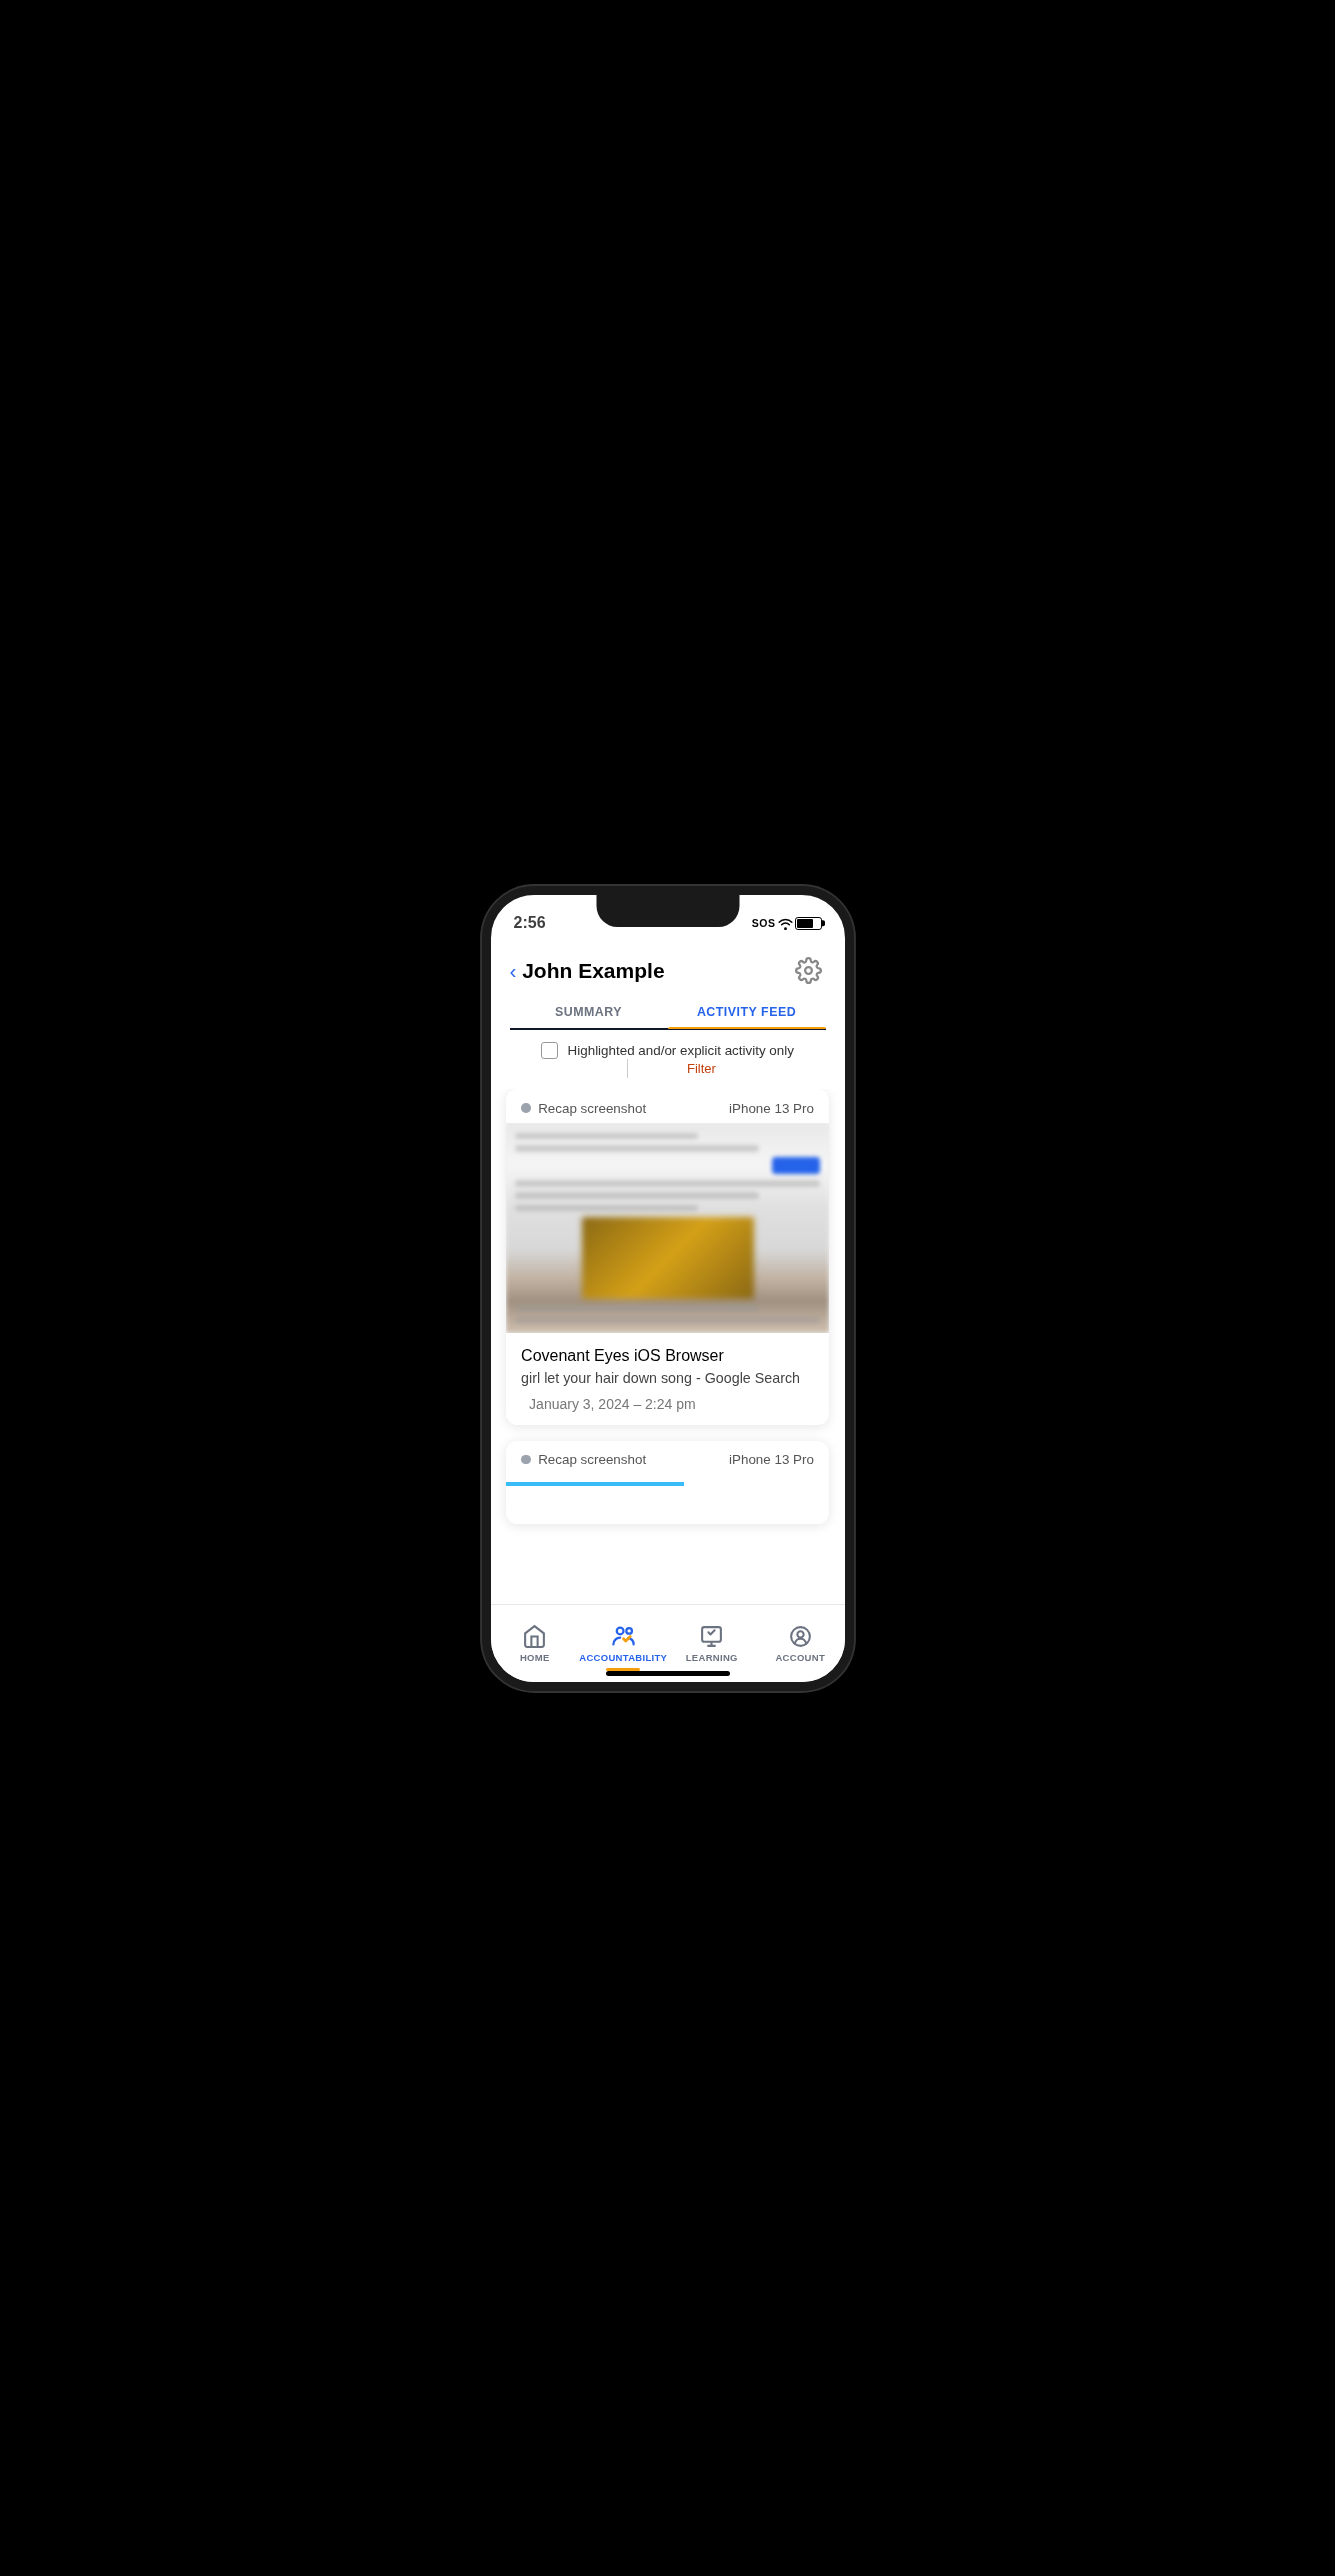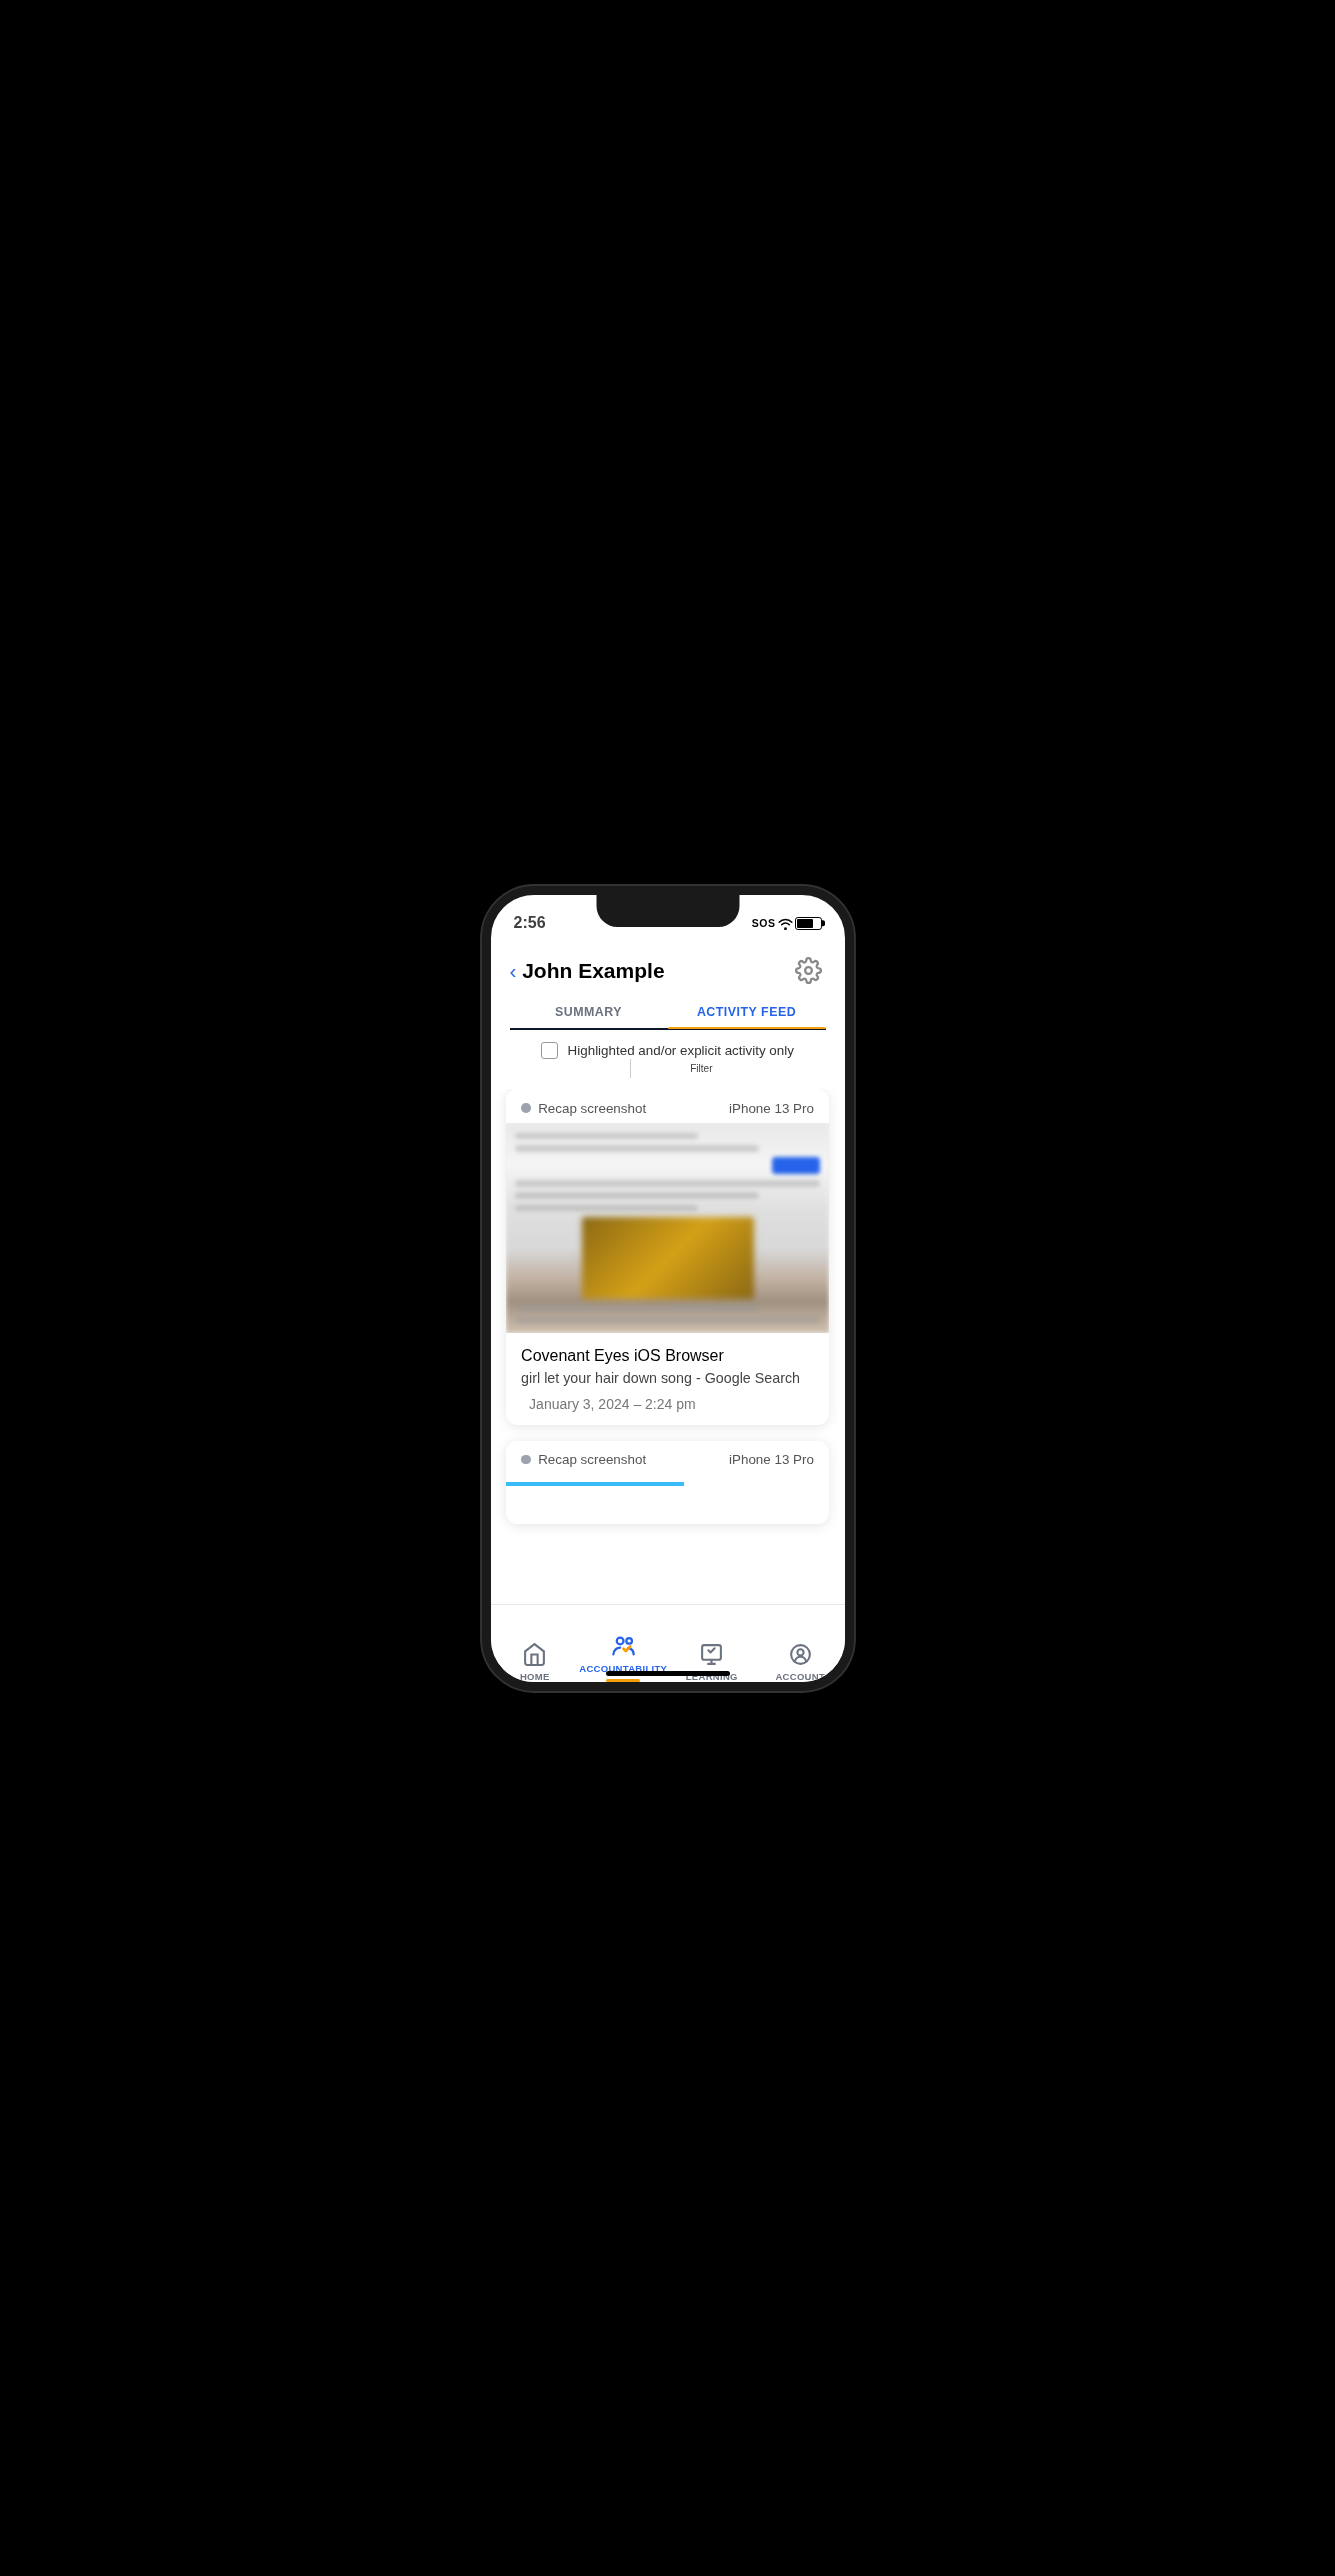--- a/index.html
+++ b/index.html
@@ -203,22 +203,22 @@
     }
 
     .filter-divider {
       width: 1px;
       height: 19px;
       background: #ccc;
       margin: 0 7.6px;
     }
 
     .filter-btn {
-      font-size: 10px;
-      color: #404040;
+      font-size: 13px;
+      color: #c2410c;
       cursor: pointer;
       padding-left: 44px;
     }
 
     
     .content-scroll {
       flex: 1;
       overflow-y: auto;
       padding: 0 15.3px;
       padding-bottom: 76px;
@@ -358,22 +358,22 @@
     
     .bottom-tabs {
       position: absolute;
       bottom: 0;
       left: 0;
       right: 0;
       height: 78px;
       background: #fff;
       border-top: 1px solid #e5e7eb;
       display: flex;
-      align-items: flex-end;
-      padding-top: 0;
+      align-items: flex-start;
+      padding-top: 18px;
     }
 
     .bottom-tab {
       flex: 1;
       display: flex;
       flex-direction: column;
       align-items: center;
       gap: 2.9px;
       cursor: pointer;
     }

